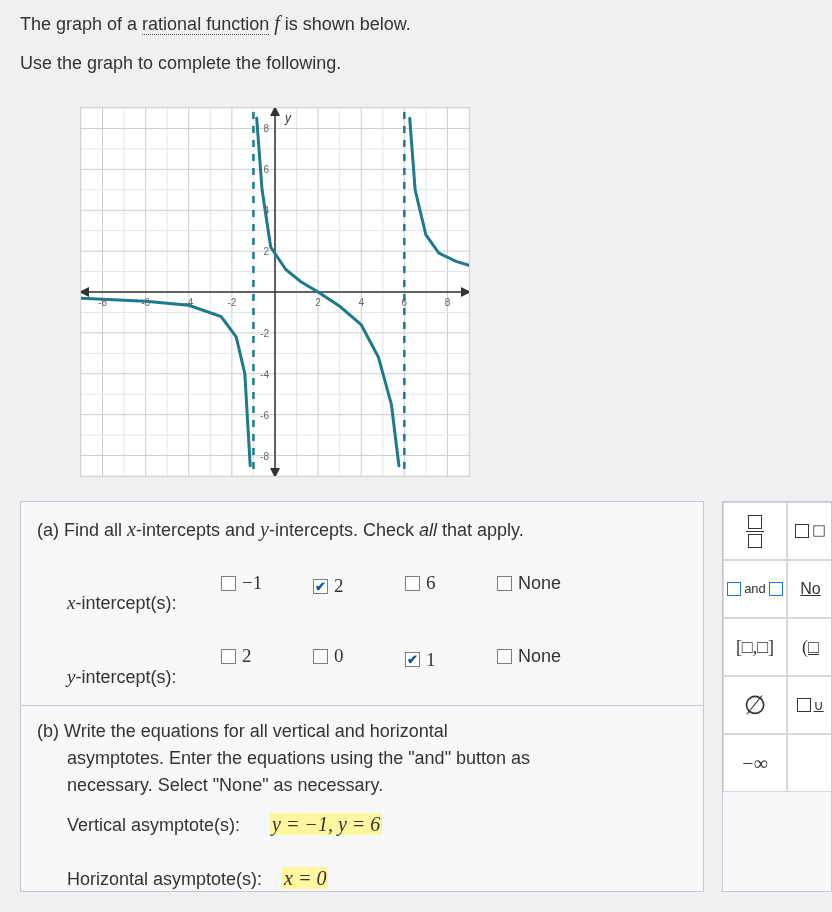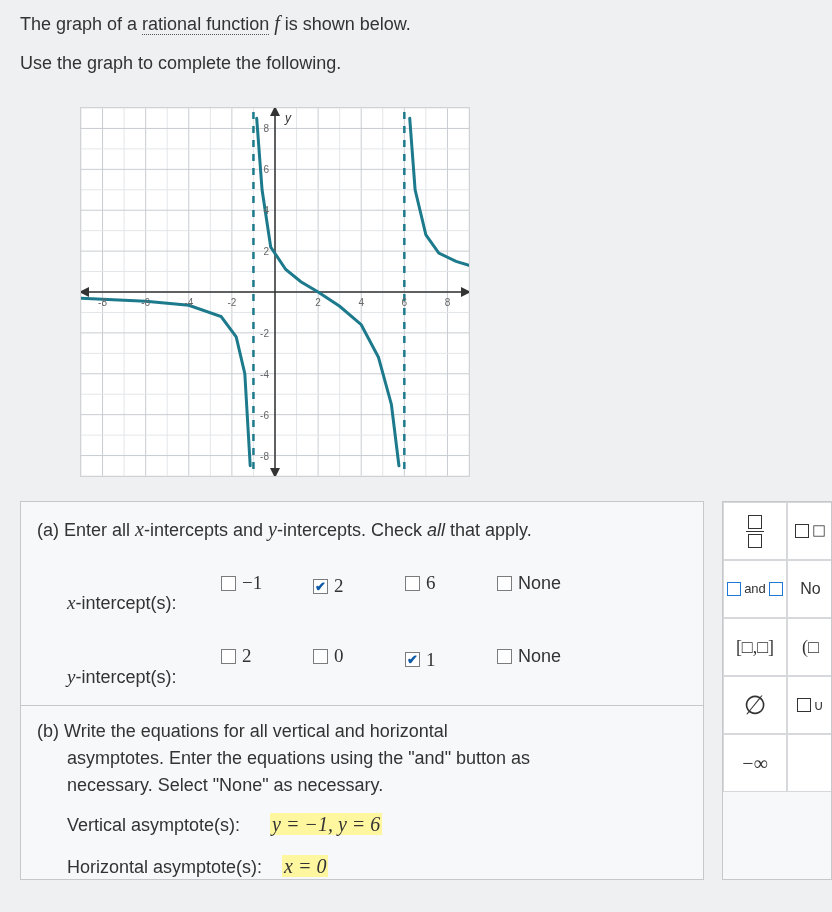--- a/index.html
+++ b/index.html
@@ -53,21 +53,21 @@
 .cb-group { display: inline-flex; align-items: center; width: 92px; gap: 6px; font-family: 'Times New Roman', serif; font-size: 19px; }
 .cb-group.wide { width: 108px; }
 .cb {
   width: 15px; height: 15px; border: 1.5px solid #7a7c7e; background: #fff; display: inline-flex; align-items: center; justify-content: center;
   font-size: 13px; color: #0e5aa7; font-weight: bold;
 }
 .cb.checked::after { content: "✔"; color: #0e5aa7; }
 .hl { background: #fff6a0; padding: 0 2px; }
 .math { font-family: 'Times New Roman', serif; font-style: italic; font-size: 20px; }
 .partb-lead { padding-left: 30px; margin-top: 10px; }
-.cutoff { overflow: hidden; max-height: 28px; margin-top: 12px; padding-left: 30px;}
+.cutoff { overflow: hidden; max-height: 28px; margin-top: 24px; padding-left: 30px;}
 .palette {
   border: 1px solid #c6c8cb;
   background: #f7f8f9;
   font-size: 16px;
 }
 .palette-row { display: flex; }
 .pcell {
   width: 64px; height: 58px;
   border: 1px solid #d6d8db;
   display: flex; align-items: center; justify-content: center;
@@ -78,21 +78,21 @@
 }
 .pcell.right-cut { width: 44px; border-right: none; }
 .frac-box { display:inline-flex; flex-direction:column; align-items:center; font-size:11px; line-height:1; }
 .frac-box .bar { width: 18px; border-top:1.5px solid #333; margin: 2px 0; }
 .sq { display:inline-block; width:14px;height:14px;border:1.5px solid #333; }
 .sq-blue { display:inline-block; width:14px;height:14px;border:1.5px solid #1e78d6; }
 .andtxt { font-size: 13px; font-family: Arial; margin: 0 3px; }
 .pairbox { font-size:18px; }
 .empty-set { font-size: 26px; }
 .neg-inf { font-size: 20px; }
-.right-cut-text { text-align:center; padding-left:2px; overflow:hidden;}
+.right-cut-text { text-align:center; padding-left:2px; overflow:hidden;text-decoration:underline;}
 </style>
 </head>
 <body>
 
 <div class="intro">
   <div>
     <span>The graph of a </span><span class="dotted">rational function</span><span> </span><span class="fn-f">f</span><span> is shown below.</span>
   </div>
   <div style="margin-top:12px;">Use the graph to complete the following.</div>
 </div>
@@ -178,21 +178,21 @@
       </g>
   </svg>
 </div>
 
 <div class="answers">
   <table class="qa-table">
     <tbody>
         <tr>
           <td>
       <div>
-        <span>(a) Enter all </span><span class="math">x</span><span>-intercepts and </span><span class="math">y</span><span>-intercepts. Check </span><i>all</i><span> that apply.</span>
+        <span>(a) Find all </span><span class="math">x</span><span>-intercepts and </span><span class="math">y</span><span>-intercepts. Check </span><i>all</i><span> that apply.</span>
       </div>
       <div class="opt-row">
         <span class="label-lead"><span>x</span><span class="rom">-intercept(s):</span></span>
         <span id="xopts"><span class="cb-group">
                   <span class="cb"></span>
                   <span>−1</span>
                 </span><span class="cb-group">
                   <span class="cb checked"></span>
                   <span>2</span>
                 </span><span class="cb-group">

